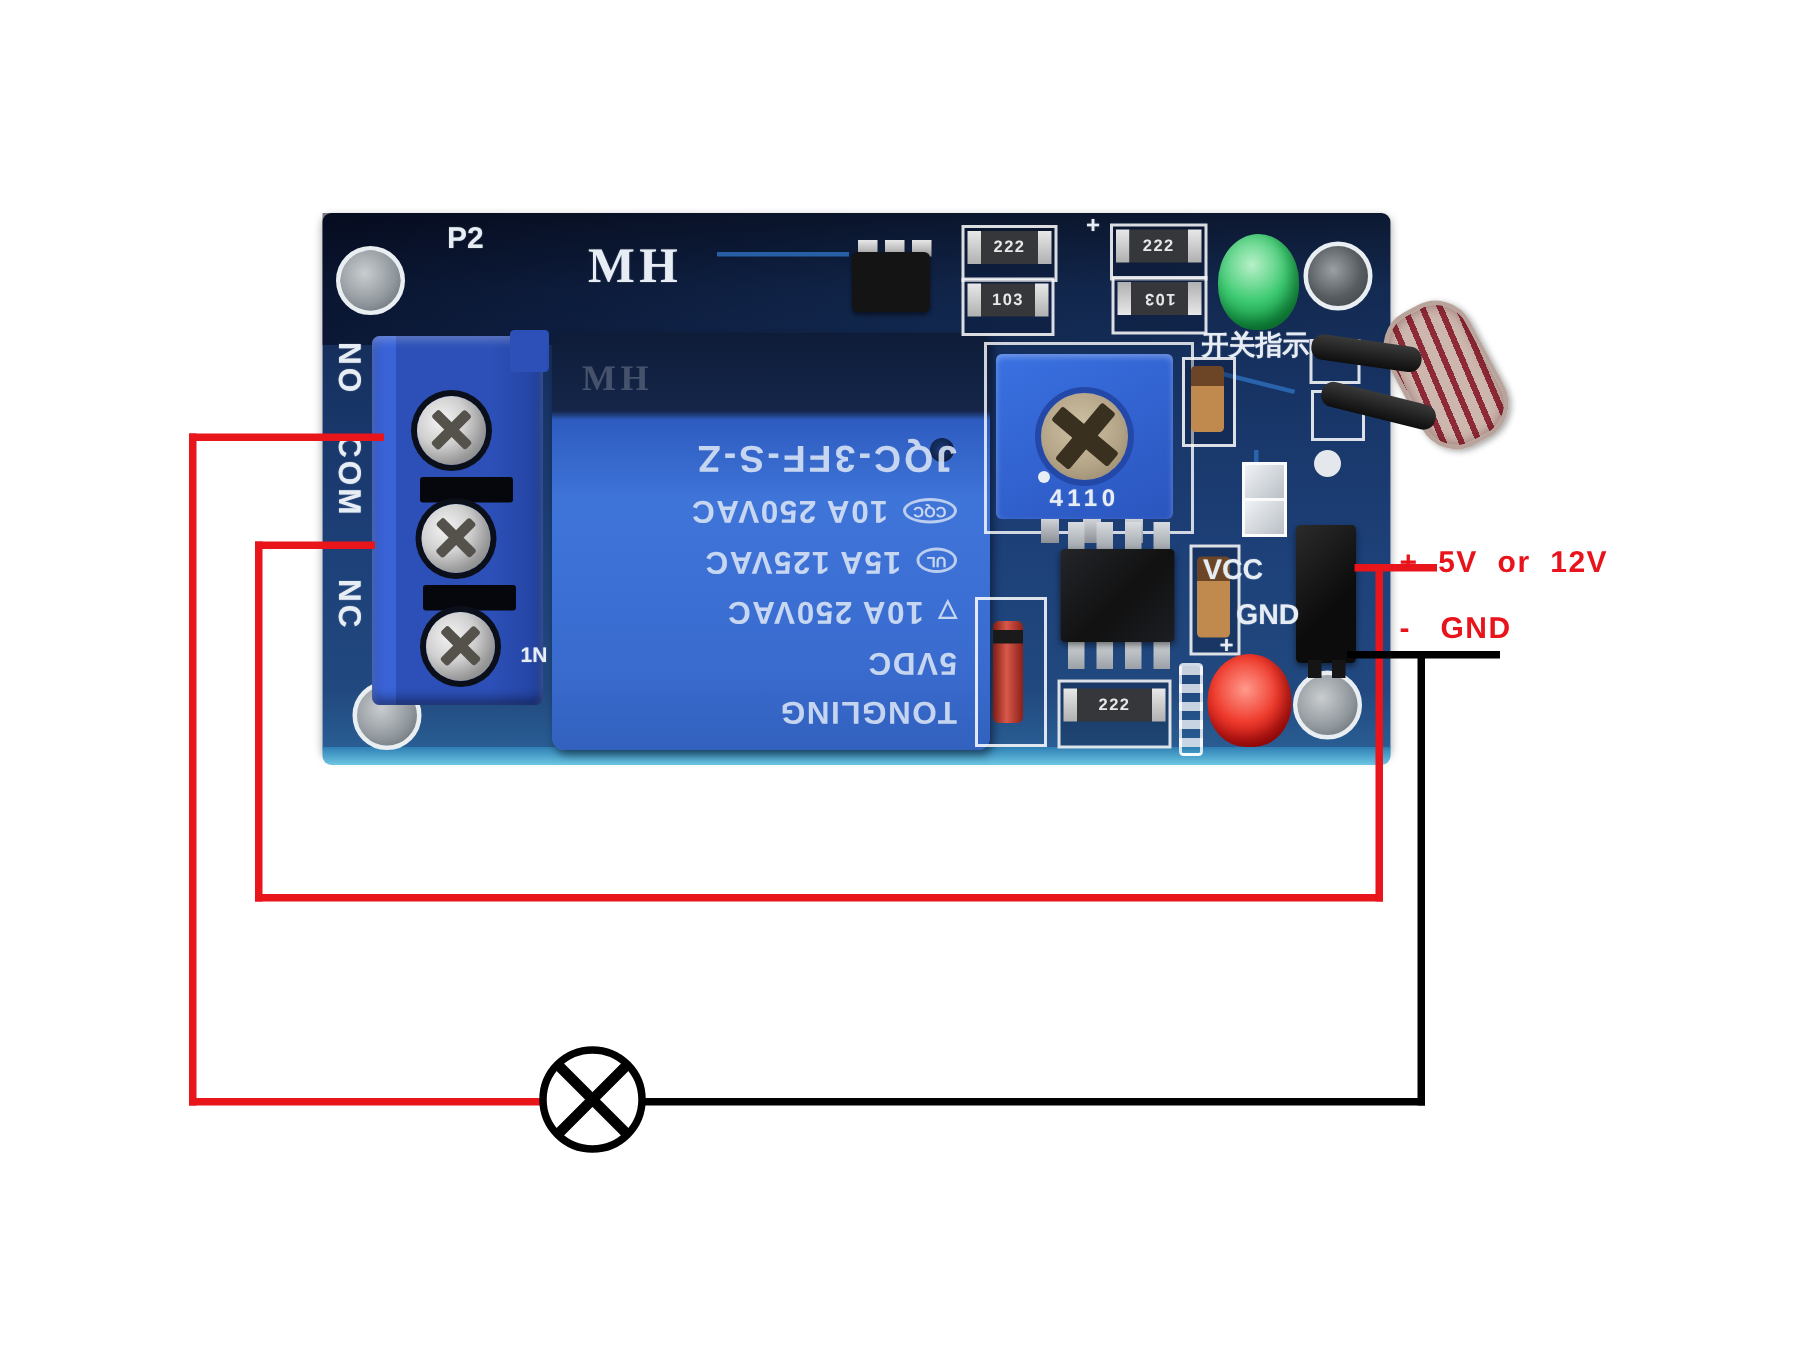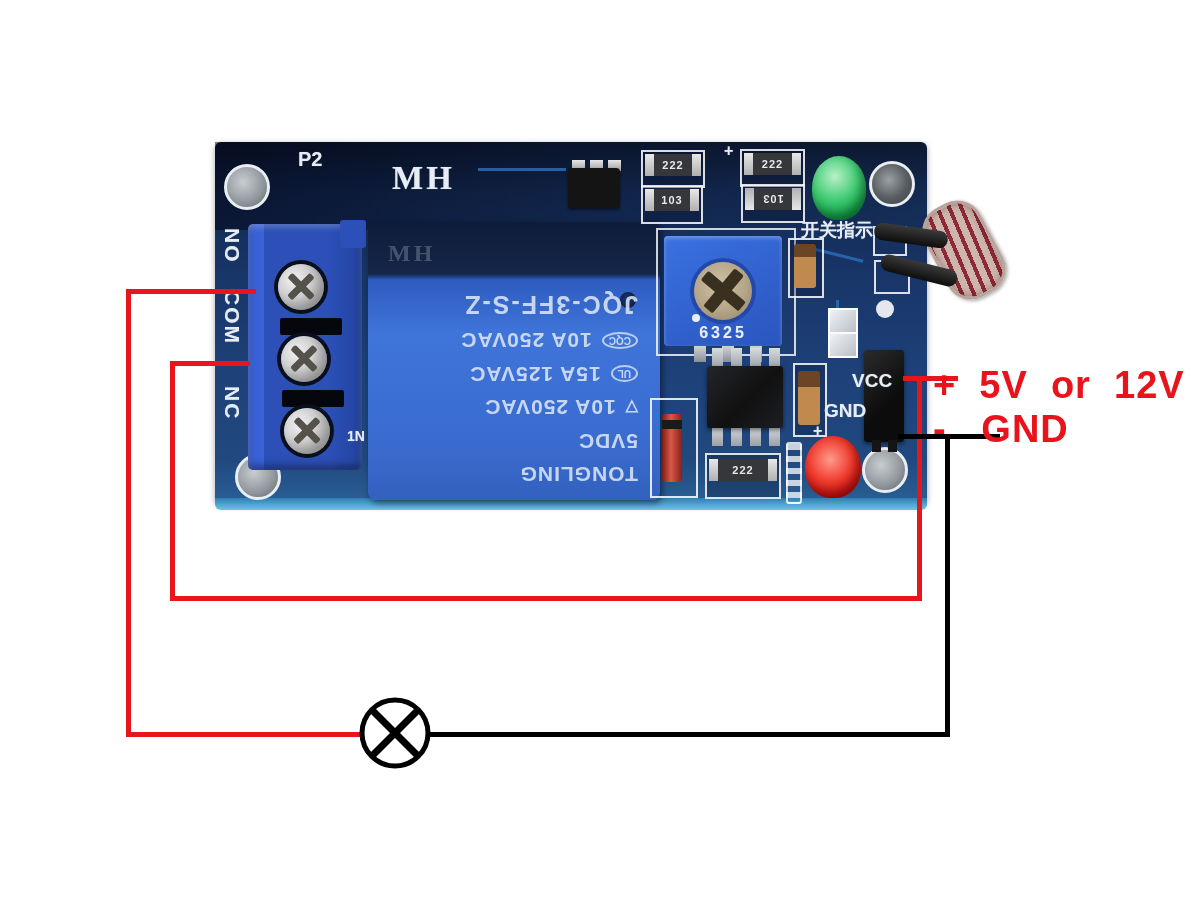--- a/index.html
+++ b/index.html
@@ -111,21 +111,21 @@
   #ldr-b1{left:873px;top:226px;width:30px;height:26px;border:2px solid rgba(255,255,255,.85);}
   #ldr-b2{left:874px;top:260px;width:32px;height:30px;border:2px solid rgba(255,255,255,.85);}
   .ldr-pin{height:17px;background:linear-gradient(180deg,#3a3a3a,#0e0e0e);border-radius:8px;}
   #ldr-body{left:933px;top:200px;width:62px;height:100px;border-radius:26px;transform:rotate(-28deg);
     background:repeating-linear-gradient(95deg,#8e2a38 0 4px,#cdb6ae 4px 11px);
     box-shadow:inset 0 0 8px rgba(60,10,10,.4),1px 2px 4px rgba(0,0,0,.35);border:3px solid #b9a49c;box-sizing:border-box;}
 
   
   .wire-red{background:#e8151b;z-index:50;}
   .wire-black{background:#000000;z-index:50;}
-  .ann{color:#e8131b;font-weight:bold;font-size:38px;white-space:pre;z-index:60;letter-spacing:1px;}
+  .ann{color:#e8131b;font-weight:bold;font-size:20px;white-space:pre;z-index:60;letter-spacing:1px;}
   #lamp{z-index:55;}
 </style>
 </head>
 <body>
 
 <div id="stage">
 
   <div class="abs" id="board"></div>
   <div class="abs" id="board-edge"></div>
   <div class="abs" id="board-shade"></div>
@@ -138,21 +138,21 @@
   <div class="abs hole dark" style="left:869px;top:161px;"></div>
   <div class="abs hole" style="left:235px;top:454px;"></div>
   <div class="abs hole" style="left:862px;top:447px;"></div>
 
   <div class="abs silk" style="left:298px;top:148px;font-size:20px;">P2</div>
   <div class="abs silk" style="left:392px;top:160px;font-size:33px;font-family:'Liberation Serif',serif;letter-spacing:3px;">MH</div>
   <div class="abs silk vert" style="left:220px;top:228px;font-size:21px;">NO</div>
   <div class="abs silk vert" style="left:220px;top:290px;font-size:21px;">COM</div>
   <div class="abs silk vert" style="left:220px;top:386px;font-size:21px;">NC</div>
   <div class="abs silk" style="left:801px;top:218px;font-size:18px;z-index:6;">开关指示</div>
-  <div class="abs silk" style="left:852px;top:370px;font-size:19px;z-index:6;">VCC</div>
+  <div class="abs silk" style="left:802px;top:370px;font-size:19px;z-index:6;">VCC</div>
   <div class="abs silk" style="left:824px;top:400px;font-size:19px;z-index:6;">GND</div>
   <div class="abs silk" style="left:724px;top:142px;font-size:16px;">+</div>
   <div class="abs silk" style="left:813px;top:422px;font-size:16px;z-index:6;">+</div>
   <div class="abs silk" style="left:347px;top:428px;font-size:14px;z-index:6;">1N</div>
   <div class="abs" style="left:786px;top:442px;width:12px;height:58px;z-index:6;border:2px solid rgba(255,255,255,.8);border-radius:3px;background:repeating-linear-gradient(180deg,rgba(255,255,255,.75) 0 6px,transparent 6px 12px);"></div>
 
   <div class="abs" id="tblock"></div>
   <div class="abs" id="tblock-tab"></div>
   <div class="abs slot" style="left:280px;top:318px;width:62px;height:17px;"></div>
   <div class="abs slot" style="left:282px;top:390px;width:62px;height:17px;"></div>
@@ -196,21 +196,21 @@
       </div>
   </div>
 
   <div class="abs" id="pot-frame"></div>
   <div class="abs" id="pot"></div>
   <div class="abs" id="pot-knob">
       <i class="k1"></i>
       <i class="k2"></i>
     </div>
   <div class="abs" id="pot-dot"></div>
-  <div class="abs silk" id="pot-label">6325</div>
+  <div class="abs silk" id="pot-label">4110</div>
   <div class="abs pot-pin" style="left:694px;"></div>
   <div class="abs pot-pin" style="left:722px;"></div>
   <div class="abs pot-pin" style="left:750px;"></div>
 
   <div class="abs smd-box" style="left:641px;top:150px;width:56px;height:30px;padding:2px;">
     <div class="smd">
         <span class="cap"></span>
         <span class="mid">222</span>
         <span class="cap"></span>
       </div>

